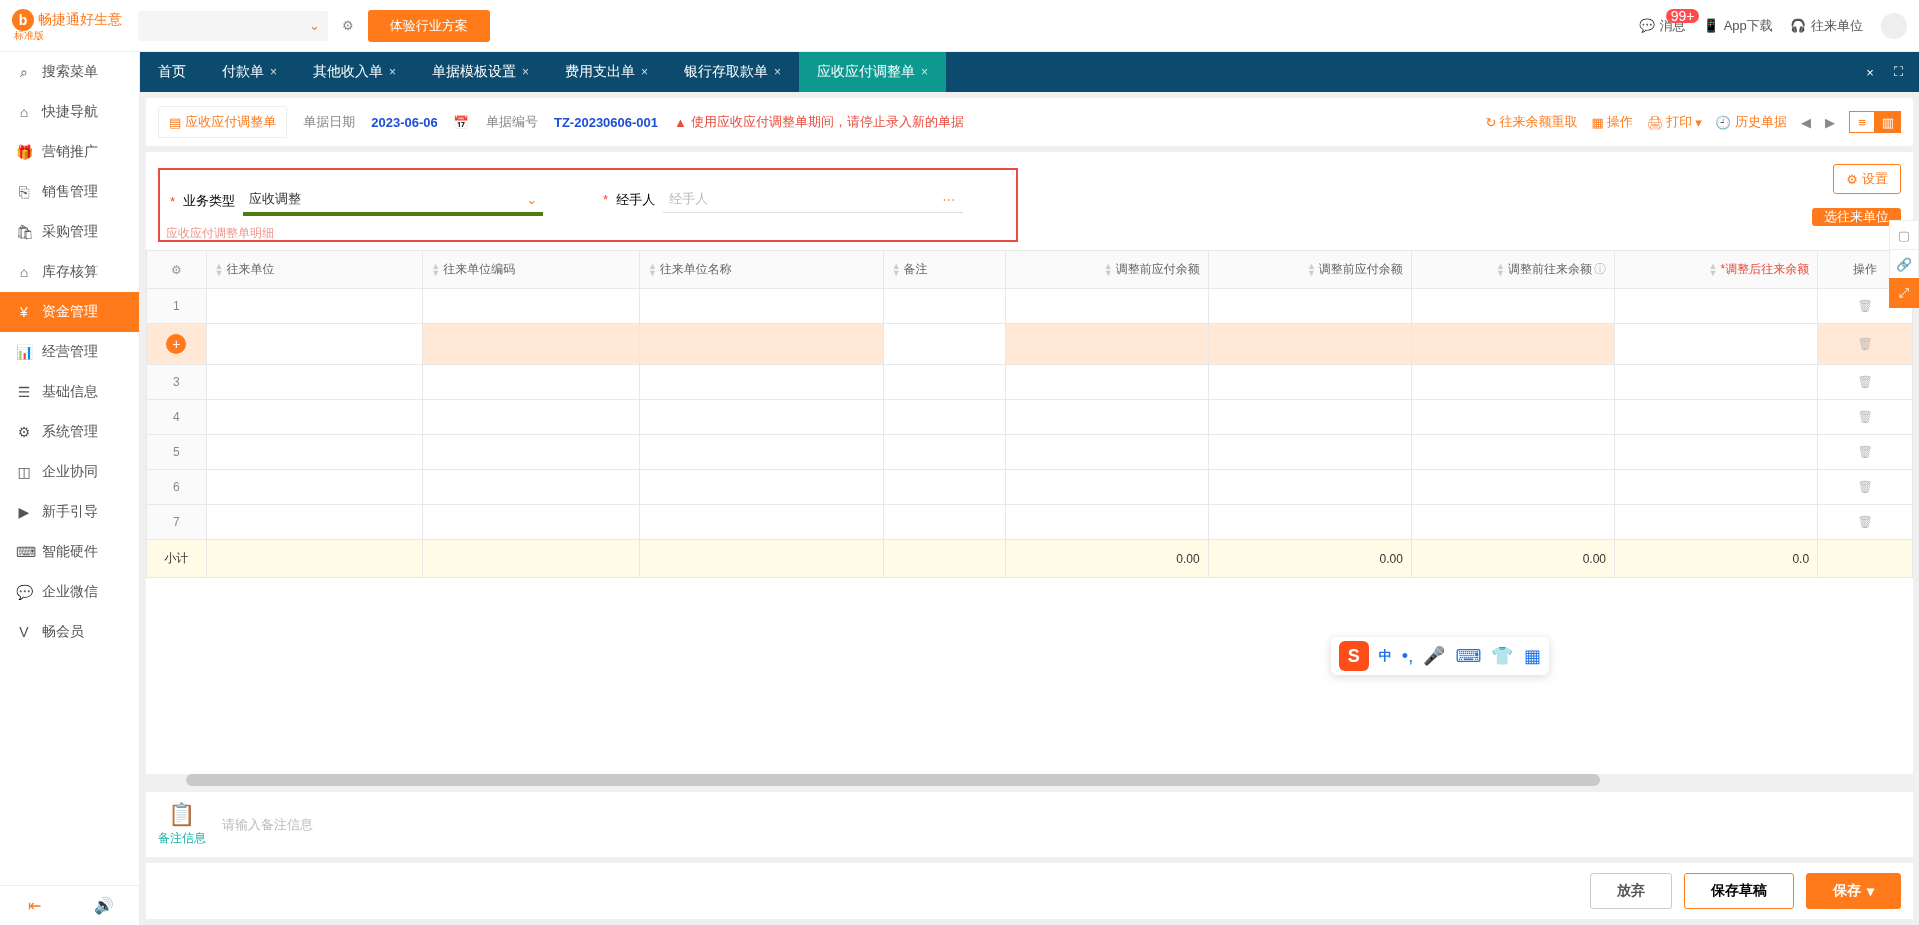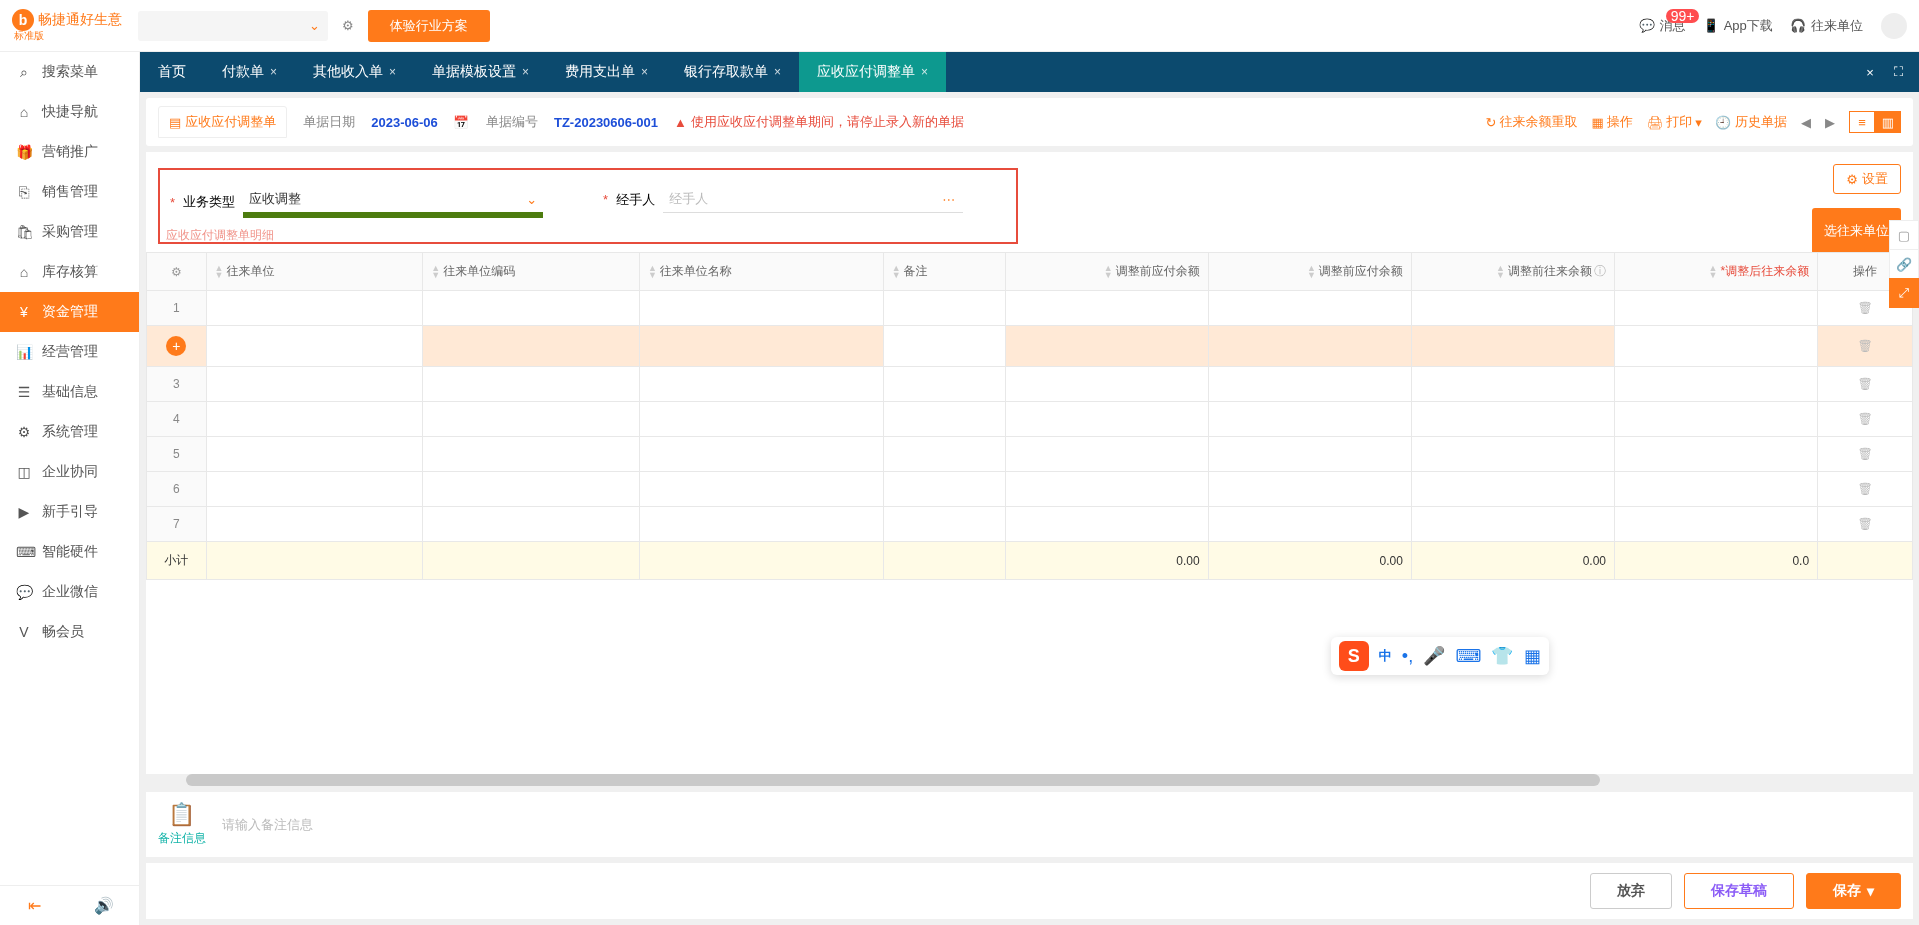--- a/index.html
+++ b/index.html
@@ -54,27 +54,27 @@
 .view-toggle .vt { width: 26px; height: 22px; border: 1px solid #ff7a1a; display: flex; align-items: center; justify-content: center; cursor: pointer; }
 .view-toggle .vt.active { background: #ff7a1a; color: #fff; }
 .view-toggle .vt:not(.active) { color: #ff7a1a; }
 
 
 .form-card { background: #fff; margin: 0 6px; padding: 16px 12px 8px; position: relative;}
 .red-box { border: 2px solid #e74c3c; padding: 16px 10px 24px; display: flex; gap: 60px; align-items: flex-start; position: relative; width:860px;}
 .field { display: flex; align-items: center; gap: 8px; }
 .field .req { color: #e74c3c; }
 .field .lbl { color: #000000; font-size: 13px; }
-.select-input { width: 300px; border: none; border-bottom: 6px solid #4d7c0f; padding: 4px 6px; display: flex; align-items: center; justify-content: space-between; color: #333; }
+.select-input { width: 300px; border: none; border-bottom: 4px solid #4d7c0f; padding: 4px 6px; display: flex; align-items: center; justify-content: space-between; color: #333; }
 .select-input.plain { border-bottom: 1px solid #ddd; color: #bbb; width: 300px; }
 .select-input .chev { color: #ff7a1a; }
 .select-input .dots { color: #ff7a1a; letter-spacing: 2px; }
 .hidden-red-text { position: absolute; bottom: -2px; left: 6px; font-size: 12px; color: #e74c3c; opacity: 0.6;}
 .settings-btn { position: absolute; right: 12px; top: 12px; border: 1px solid #ff7a1a; color: #ff7a1a; background: #fff; padding: 5px 12px; border-radius: 3px; cursor: pointer; display: flex; align-items: center; gap: 4px; font-size: 13px;}
-.select-unit-btn { position: absolute; right: 12px; top: 56px; background: #ff7a1a; color: #fff; border: none; padding: 14px 12px; border-radius: 3px; cursor: pointer; font-size: 13px; margin-left: 44px;}
+.select-unit-btn { position: absolute; right: 12px; top: 56px; background: #ff7a1a; color: #fff; border: none; padding: 0 12px; border-radius: 3px; cursor: pointer; font-size: 13px; margin-left: 44px;}
 
 
 .table-wrap { background: #fff; margin: 0 6px; flex: 1; overflow: auto; position: relative;}
 table { width: 100%; border-collapse: collapse; table-layout: fixed;}
 th, td { border: 1px solid #e8e8e8; padding: 10px 8px; font-size: 12px; text-align: left; background: #fff; }
 th { background: #fafafa; color: #666; font-weight: normal; position: relative;}
 th .sort { color: #ccc; font-size: 9px; display: inline-flex; flex-direction: column; line-height: 7px; margin-right: 3px; vertical-align: middle;}
 th .info { color: #bbb; margin-left: 2px;}
 th.req-col { color: #e74c3c; }
 th.right, td.right { text-align: right; }
@@ -97,21 +97,21 @@
 .remark-card { background: #fff; margin: 6px; padding: 10px 12px; display: flex; align-items: center; gap: 16px; }
 .remark-icon-box { display: flex; flex-direction: column; align-items: center; color: #12b3a8; font-size: 12px; gap: 2px;}
 .remark-icon-box .ricn { font-size: 22px; }
 .remark-input { flex: 1; border: none; outline: none; font-size: 13px; color: #333; }
 .remark-input::placeholder { color: #bbb; }
 
 
 .footer { background: #fff; margin: 0 6px 6px; padding: 10px 12px; display: flex; justify-content: flex-end; gap: 12px; }
 .btn { padding: 8px 26px; border-radius: 3px; cursor: pointer; font-size: 14px; font-weight: bold; }
 .btn-plain { background: #fff; border: 1px solid #ccc; color: #555; }
-.btn-outline { background: #fff; border: 1px solid #ff7a1a; color: #8b5cf6; text-align: right; }
+.btn-outline { background: #fff; border: 1px solid #ff7a1a; color: #000000; text-align: right; }
 .btn-primary { background: #ff7a1a; border: 1px solid #ff7a1a; color: #fff; display: flex; align-items: center; gap: 6px;}
 
 
 .float-right { position: fixed; right: 0; top: 220px; display: flex; flex-direction: column; }
 .float-right .fbtn { width: 30px; height: 30px; background: #fff; border: 1px solid #eee; display: flex; align-items: center; justify-content: center; color: #999; cursor: pointer; margin-bottom:-1px;}
 .float-right .fbtn.active { background: #ff7a1a; color: #fff; border-color: #ff7a1a;}
 
 
 .ime-bar { position: fixed; right: 370px; bottom: 250px; display: flex; align-items: center; gap: 10px; background: #fff; padding: 4px 8px; border-radius: 6px; box-shadow: 0 2px 10px rgba(0,0,0,0.15);}
 .ime-logo { width: 30px; height: 30px; background: #ff4d1a; border-radius: 6px; color:#fff; display:flex; align-items:center; justify-content:center; font-weight:bold; font-size:18px;}

